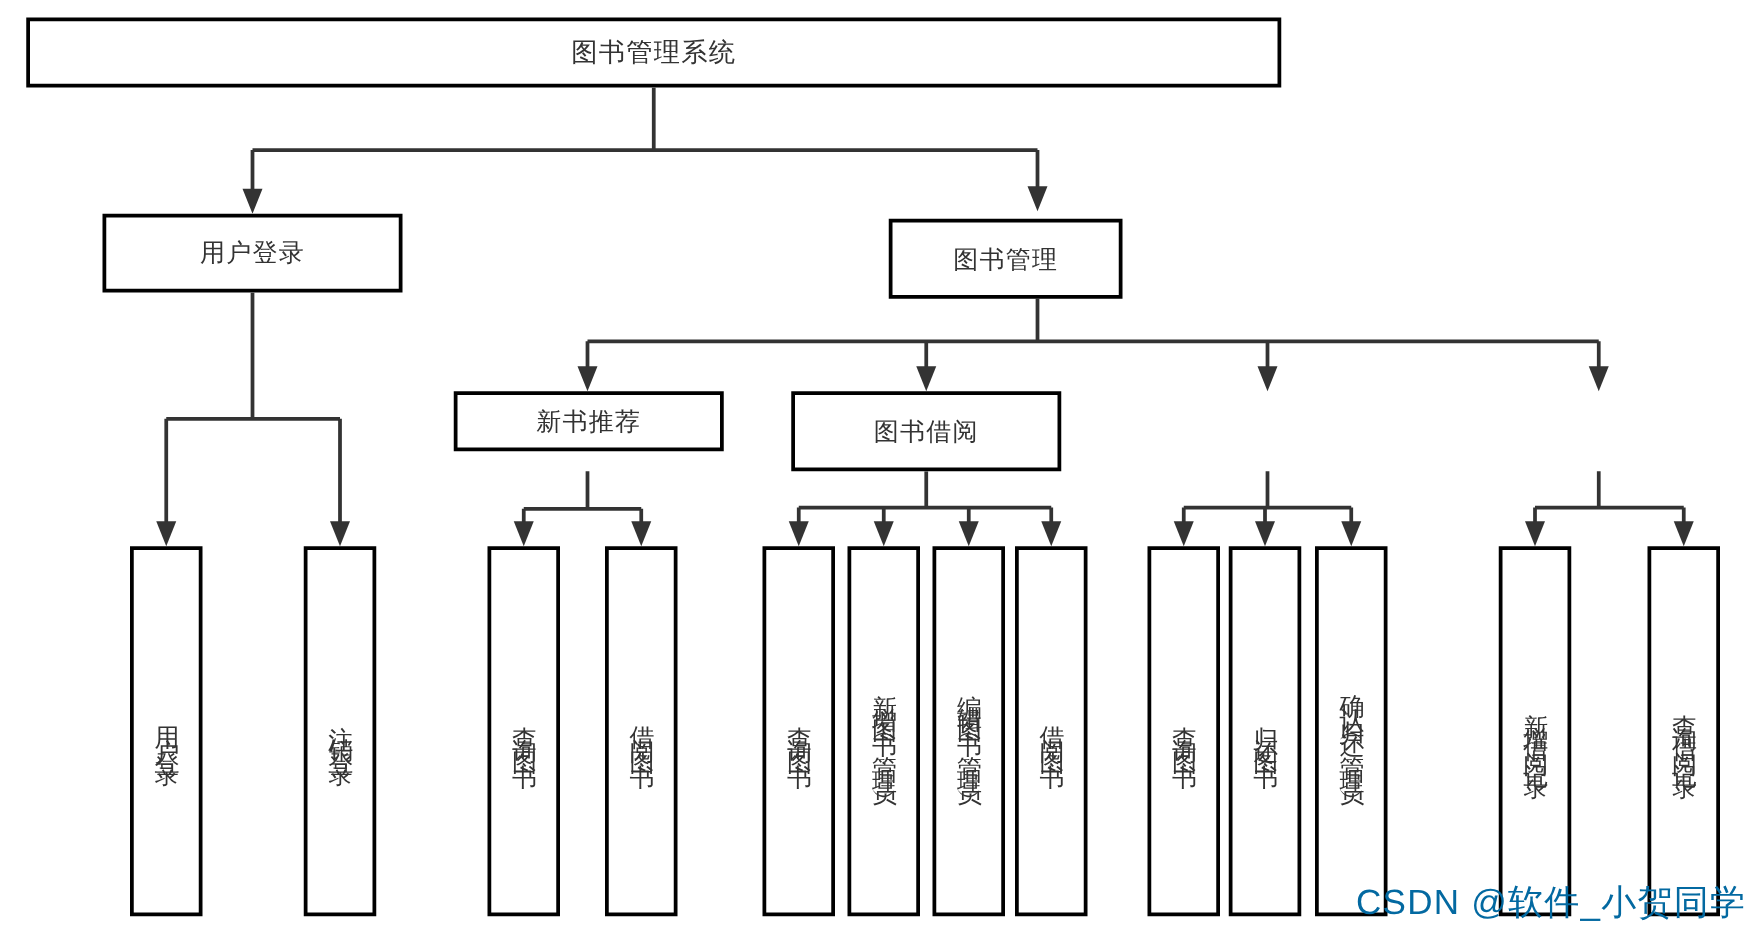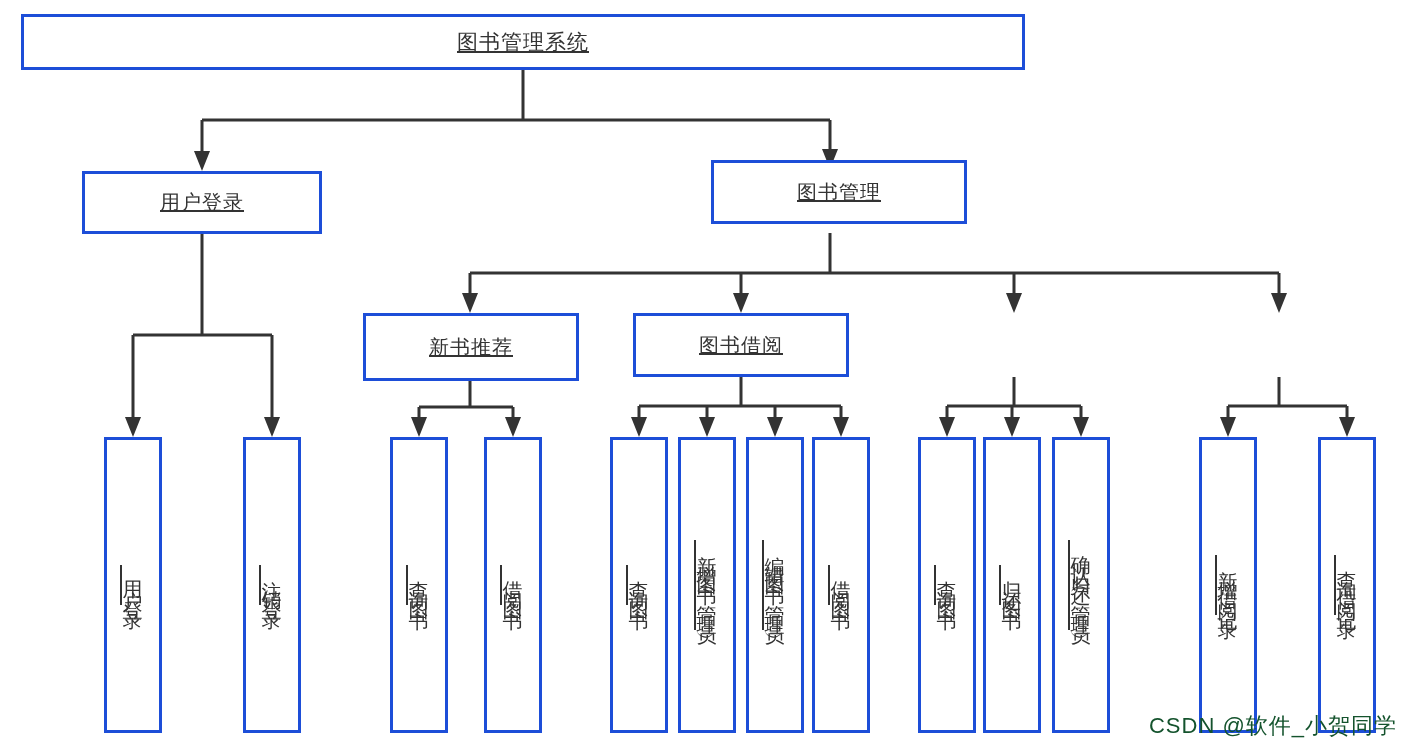--- a/index.html
+++ b/index.html
@@ -8,40 +8,40 @@
     width:1405px;height:747px;
     background:#ffffff;
     font-family:"Liberation Sans", sans-serif;
     color:#333333;
     overflow:hidden;
   }
   .connectors{position:absolute;left:0;top:0;width:1405px;height:747px;}
   .node{
     position:absolute;
     background:#ffffff;
-    border:3px solid #1d4ed8;
+    border:3px solid #000000;
     box-sizing:border-box;
-    display:flex;align-items:center;justify-content:center;text-decoration:underline;
+    display:flex;align-items:center;justify-content:center;
   }
   .hbox{font-size:20px;letter-spacing:1px;}
   .root{font-size:21px;}
   .vbox{width:58px;top:437px;height:296px;}
   .vtext{
     writing-mode:vertical-rl;
     text-orientation:mixed;
     font-size:20px;
     letter-spacing:10px;
     line-height:1;
     white-space:nowrap;
   }
   .watermark{
     position:absolute;
     right:8px;bottom:6px;
-    font-size:22px;
-    color:#14532d;
+    font-size:28px;
+    color:#0369a1;
     letter-spacing:1px;
     z-index:5;
   }
 </style>
 </head>
 <body>
 
 <div class="stage">
 
   <svg class="connectors" viewBox="0 0 1405 747" xmlns="http://www.w3.org/2000/svg">
@@ -84,25 +84,25 @@
     </g>
   </svg>
 
   <div class="node hbox root" style="left:21px;top:14px;width:1004px;height:56px;">
     <span>图书管理系统</span>
   </div>
 
   <div class="node hbox" style="left:82px;top:171px;width:240px;height:63px;">
     <span>用户登录</span>
   </div>
-  <div class="node hbox" style="left:711px;top:160px;width:256px;height:64px;">
+  <div class="node hbox" style="left:711px;top:175px;width:187px;height:64px;">
     <span>图书管理</span>
   </div>
 
-  <div class="node hbox" style="left:363px;top:313px;width:216px;height:68px;">
+  <div class="node hbox" style="left:363px;top:313px;width:216px;height:48px;">
     <span>新书推荐</span>
   </div>
   <div class="node hbox" style="left:633px;top:313px;width:216px;height:64px;">
     <span>图书借阅</span>
   </div>
 
   <div class="node vbox" style="left:104px;">
     <span class="vtext">用户登录</span>
   </div>
   <div class="node vbox" style="left:243px;">

